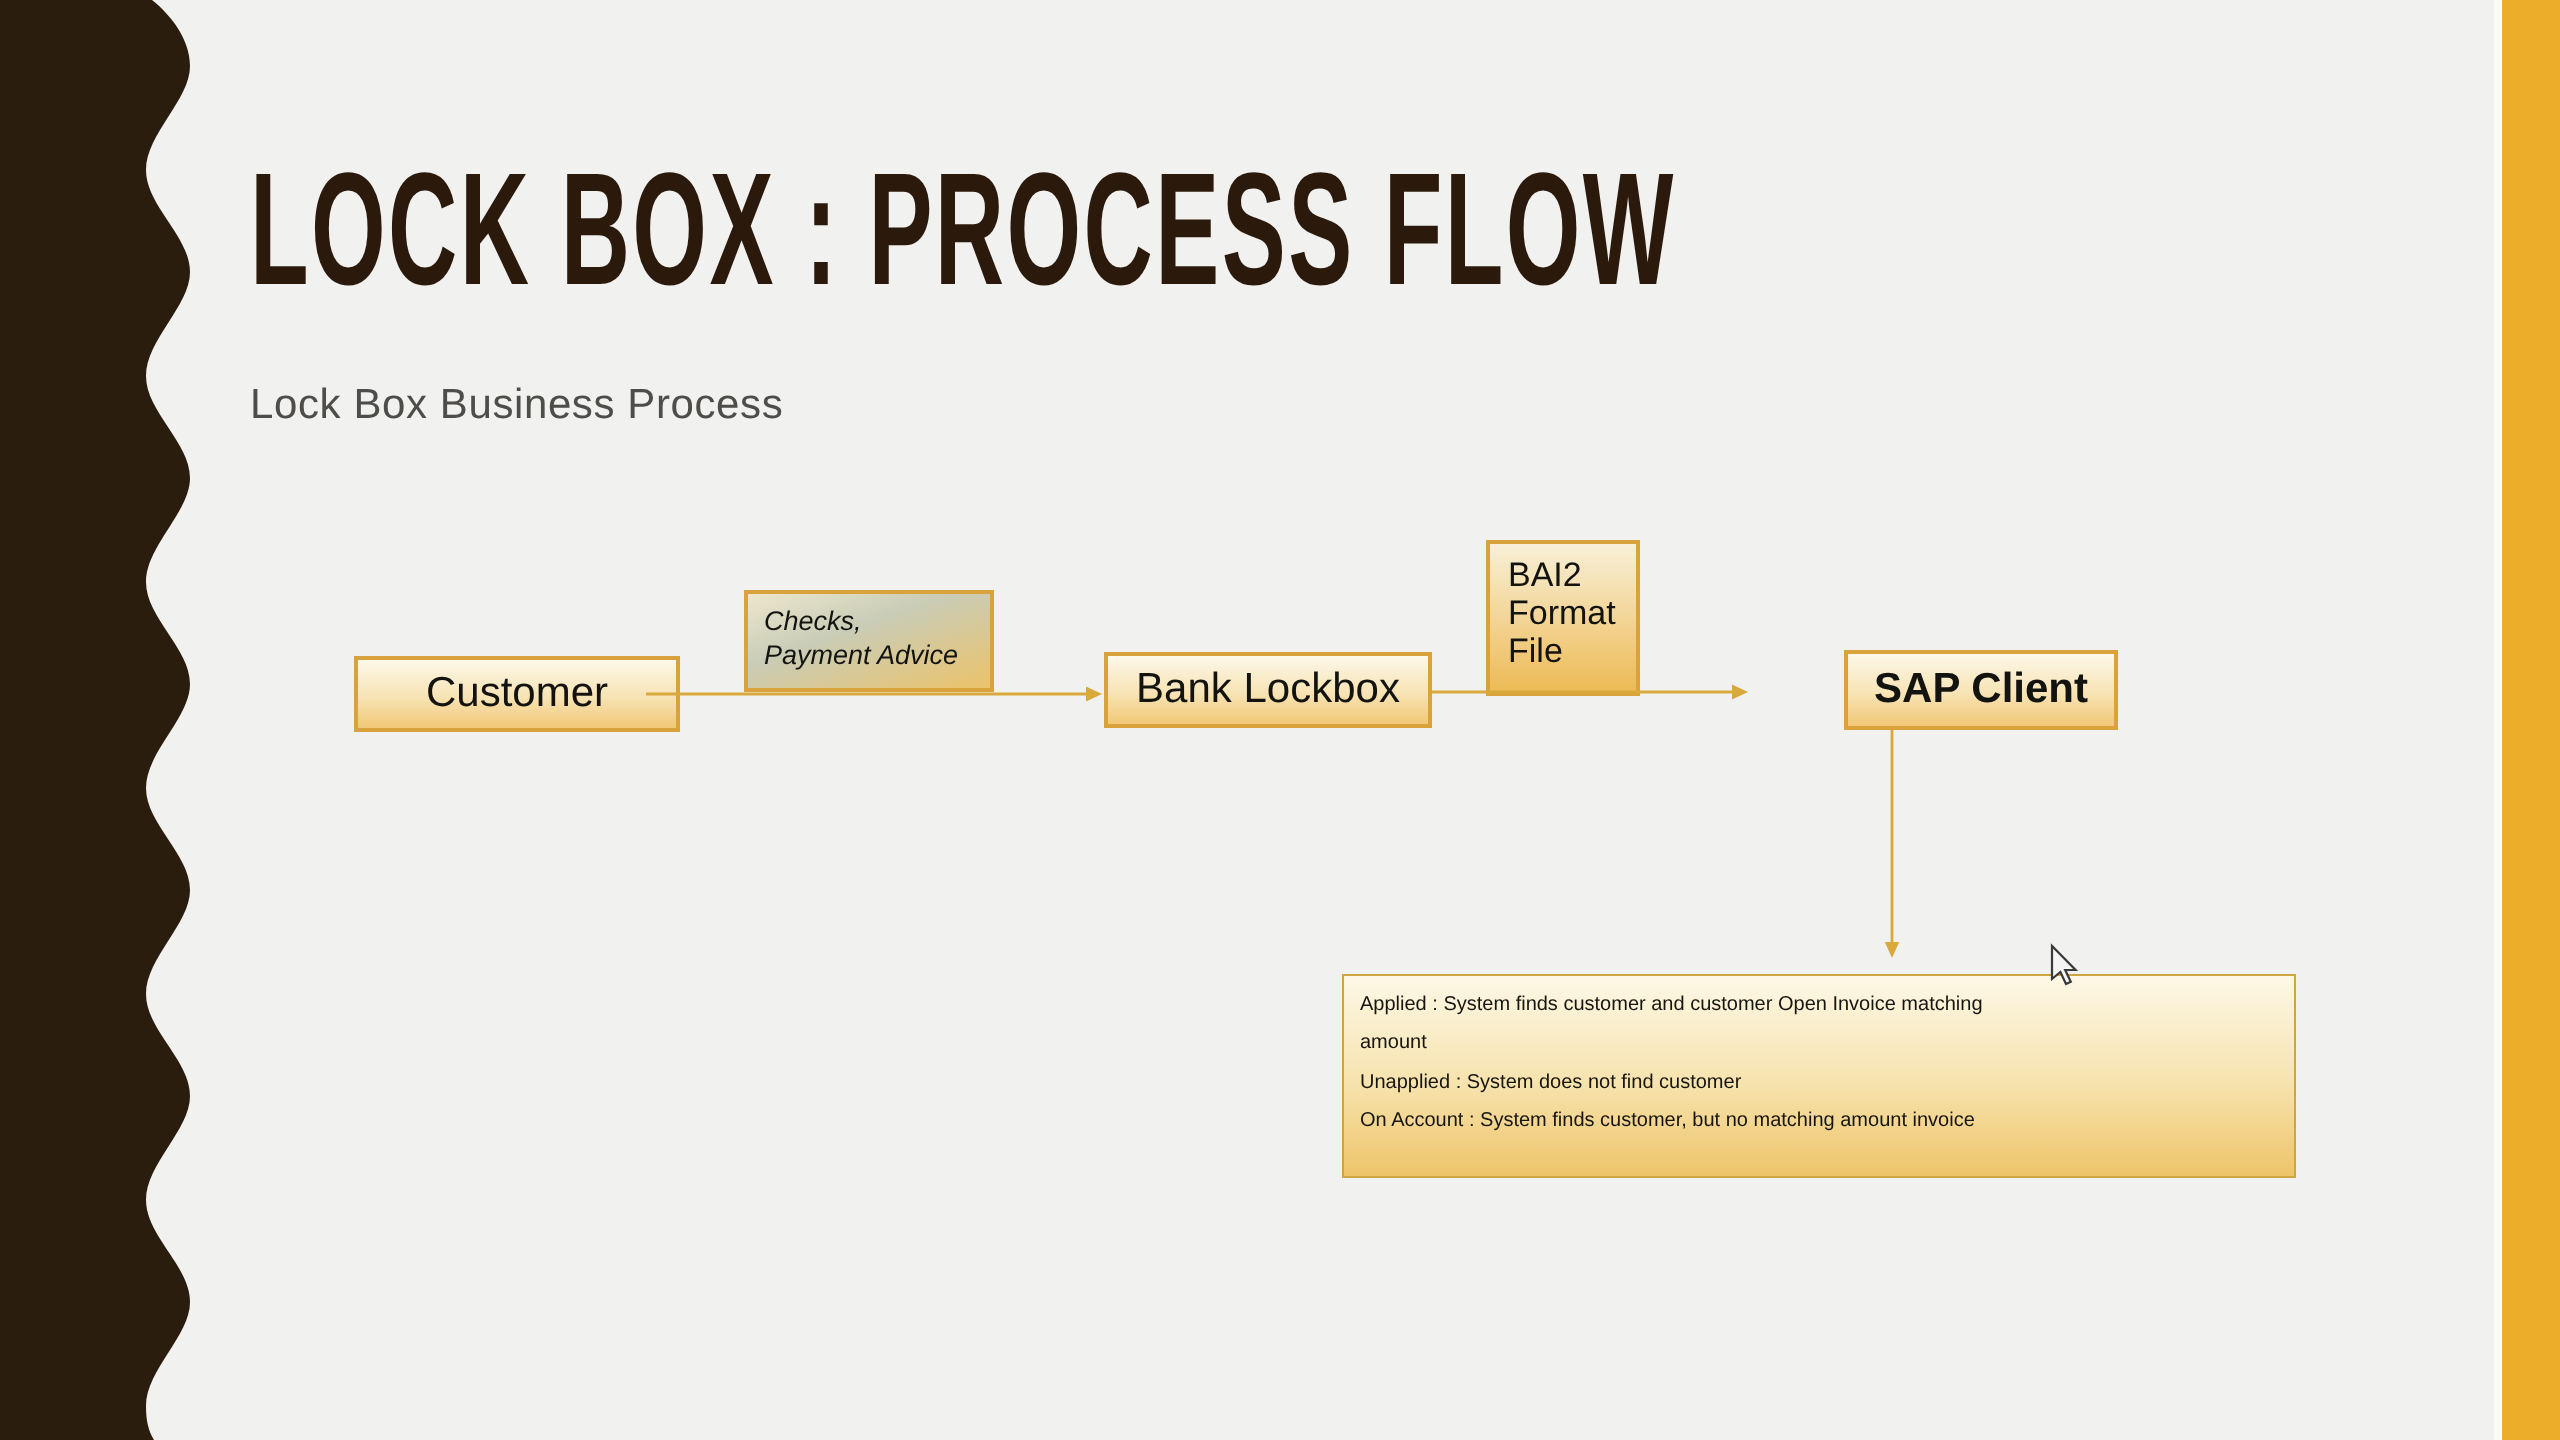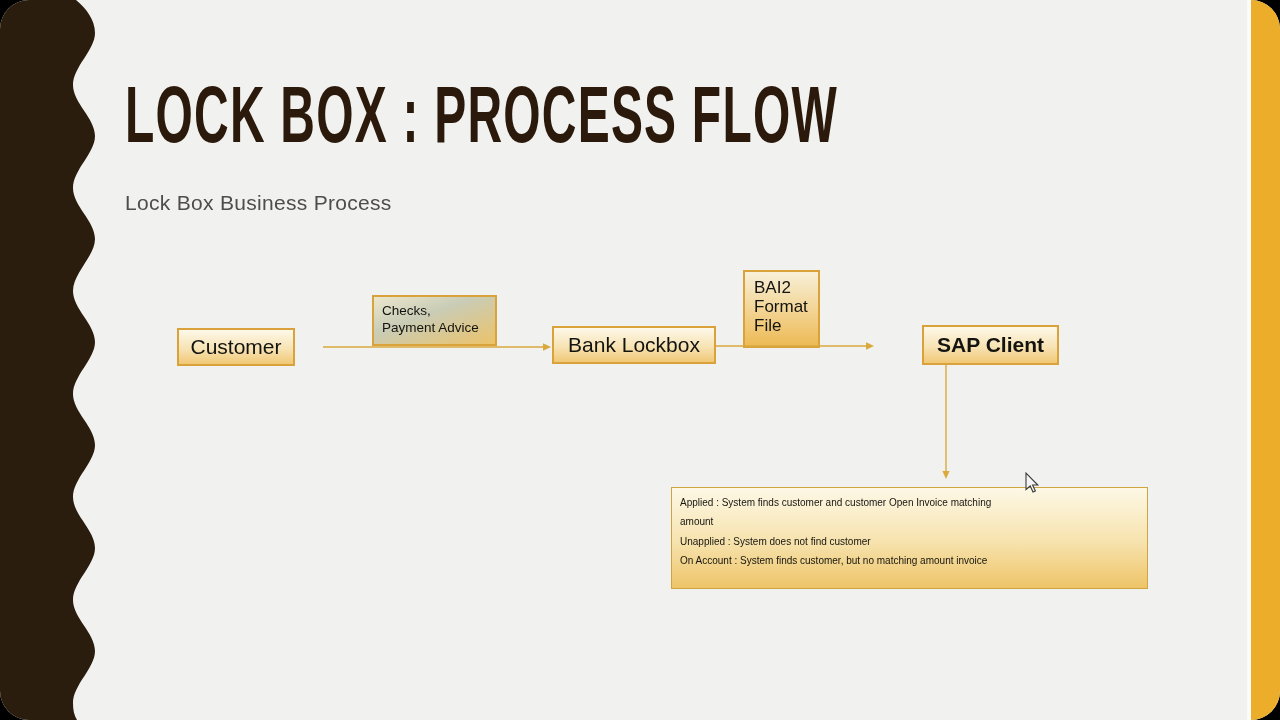--- a/index.html
+++ b/index.html
@@ -1,20 +1,19 @@
 <!DOCTYPE html>
 <html><head>
 <meta charset="utf-8">
 <style>
   html,body{margin:0;padding:0;background:#000;}
   .stage{
     position:relative;width:1280px;height:720px;overflow:hidden;
     background:#f1f1ef;
     font-family:"Liberation Sans", sans-serif;
-    border-radius:29px;
   }
   
   .sidebar-svg{position:absolute;left:0;top:0;}
   
   .right-white-strip{position:absolute;top:0;right:29px;width:4px;height:720px;background:#fbfbf9;}
   .right-accent-bar{position:absolute;top:0;right:0;width:29px;height:720px;background:#ecae2a;}
   
   .title{
     position:absolute;left:125px;top:21px;white-space:nowrap;
     font-size:80px;font-weight:bold;line-height:1;color:#2b1a0b;
@@ -26,27 +25,27 @@
     font-size:21px;color:#4e4d4a;letter-spacing:0.3px;
   }
   
   .node{
     position:absolute;box-sizing:border-box;
     border:2px solid #d9a23a;
     background:linear-gradient(to bottom,#fdf8e9 0%,#f7e3b4 55%,#f1c876 100%);
     color:#131310;
   }
   .node.big{display:flex;align-items:center;justify-content:center;font-size:21px;}
-  .node-customer{left:177px;top:328px;width:118px;height:38px;}
+  .node-customer{left:177px;top:328px;width:163px;height:38px;}
   .node-bank{left:552px;top:326px;width:164px;height:38px;}
   .node-sap{left:922px;top:325px;width:137px;height:40px;font-weight:bold;}
   .node-checks{
     left:372px;top:295px;width:125px;height:51px;
     background:linear-gradient(160deg,#ece7cd 0%,#c9ccb6 40%,#ecc36a 100%);
-    font-size:13.5px;line-height:17px;padding:5px 0 0 8px;
+    font-size:13.5px;line-height:17px;padding:5px 0 0 8px;font-style:italic;
   }
   .node-bai2{
     left:743px;top:270px;width:77px;height:78px;
     background:linear-gradient(to bottom,#f8f0d8 0%,#edba55 100%);
     font-size:17px;line-height:19px;padding:6px 0 0 9px;
   }
   
   .note{
     position:absolute;left:671px;top:487px;width:477px;height:102px;box-sizing:border-box;
     border:1.5px solid #cfa53f;

